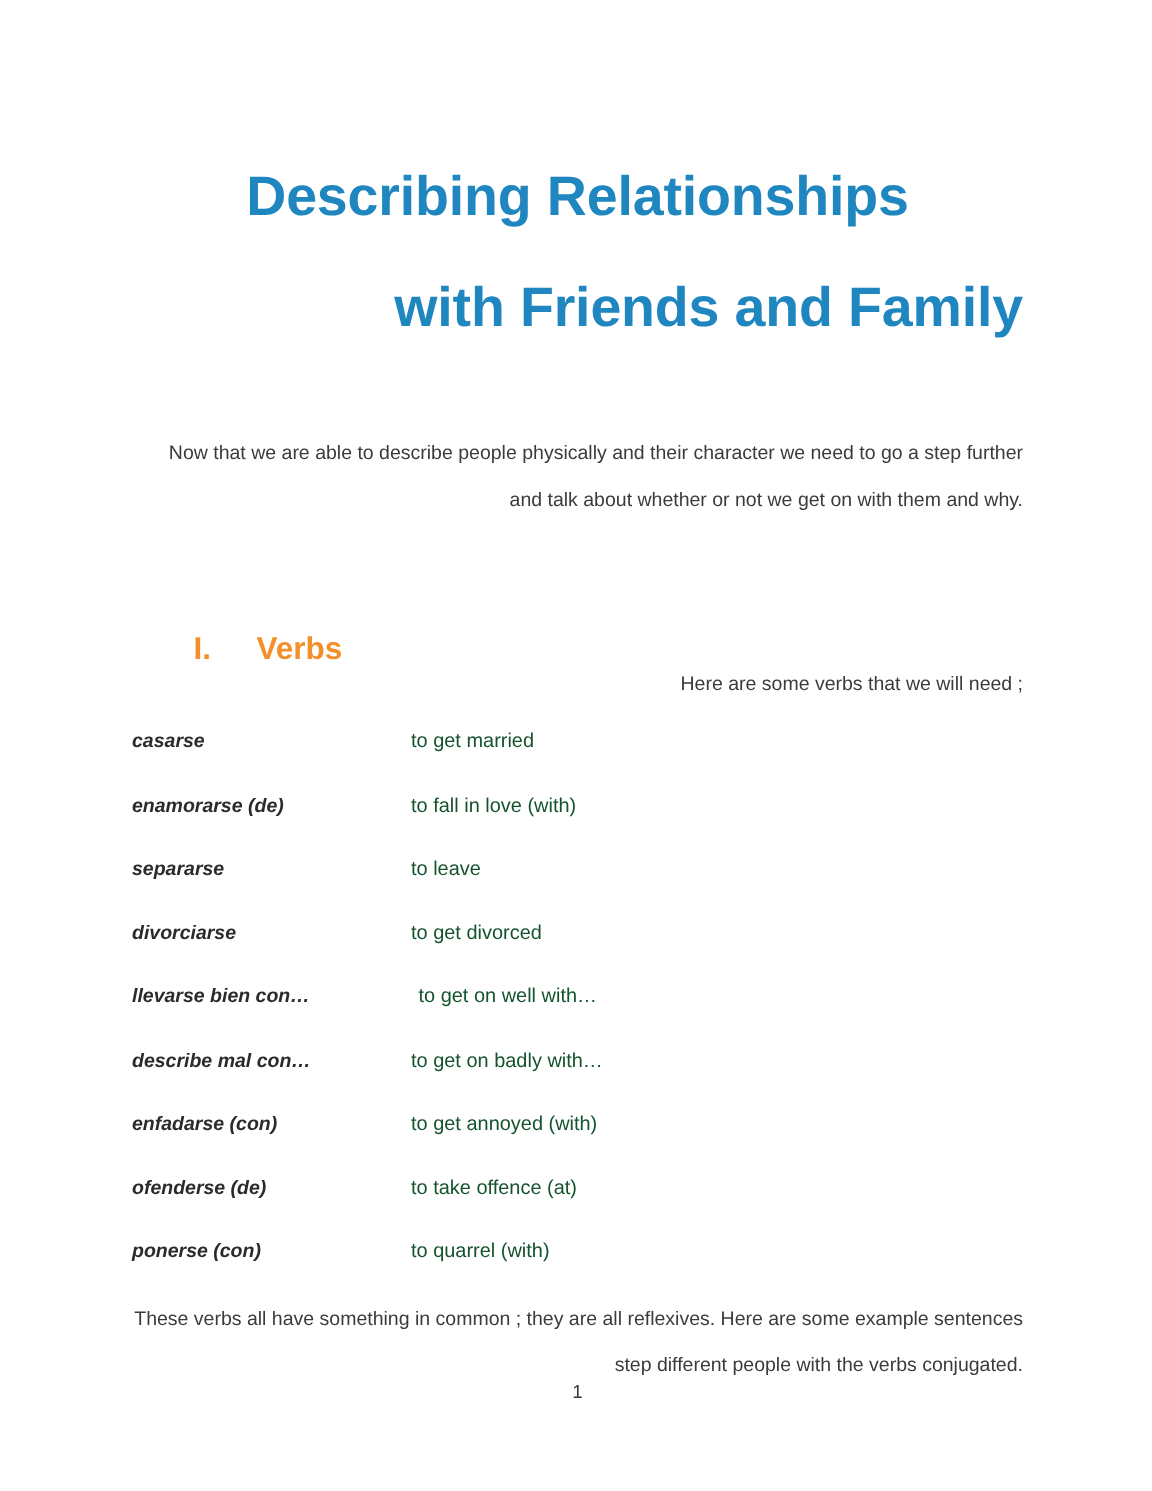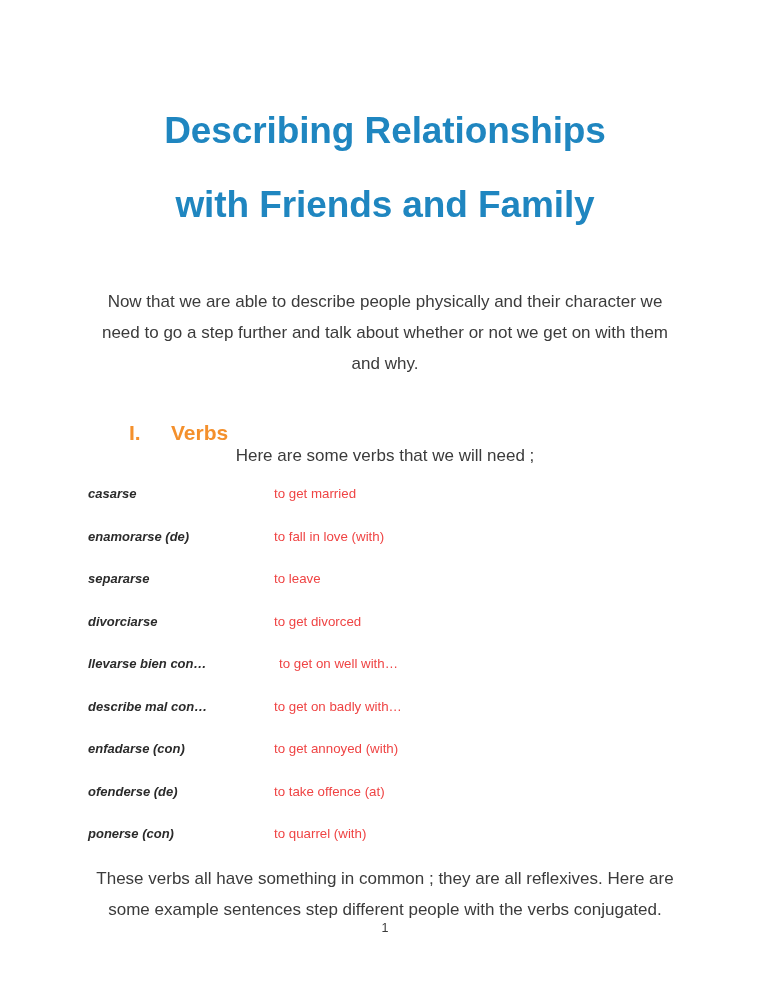--- a/index.html
+++ b/index.html
@@ -42,32 +42,33 @@
     position: absolute;
     left: 0;
     top: 112px;
     width: 594px;
   }
   .title-line-2 {
     position: absolute;
     left: 0;
     top: 186px;
     width: 594px;
+    text-align: right;
   }
 
   
   .body-para {
     position: absolute;
     left: 0;
     color: #3b3b3b;
-    font-size: 17px;
+    font-size: 13px;
     line-height: 31px;
     width: 594px;
     margin: 0;
-    text-align: center;
+    text-align: right;
   }
   .intro-para { top: 286px; }
   .verbs-lead { top: 440px; }
   .closing-para { top: 863px; }
 
   
   .section-heading {
     position: absolute;
     left: 6px;
     top: 395px;
@@ -102,21 +103,21 @@
     font-weight: 700;
     font-style: italic;
     color: #2b2b2b;
     white-space: nowrap;
   }
   .vocab-def {
     position: absolute;
     left: 186px;
     top: 0;
     font-size: 13.3px;
-    color: #ef4444;
+    color: #14532d;
     white-space: nowrap;
   }
   .vocab-def.indented {
     left: 191px;
   }
 
   
   .page-number {
     position: absolute;
     left: 0;

